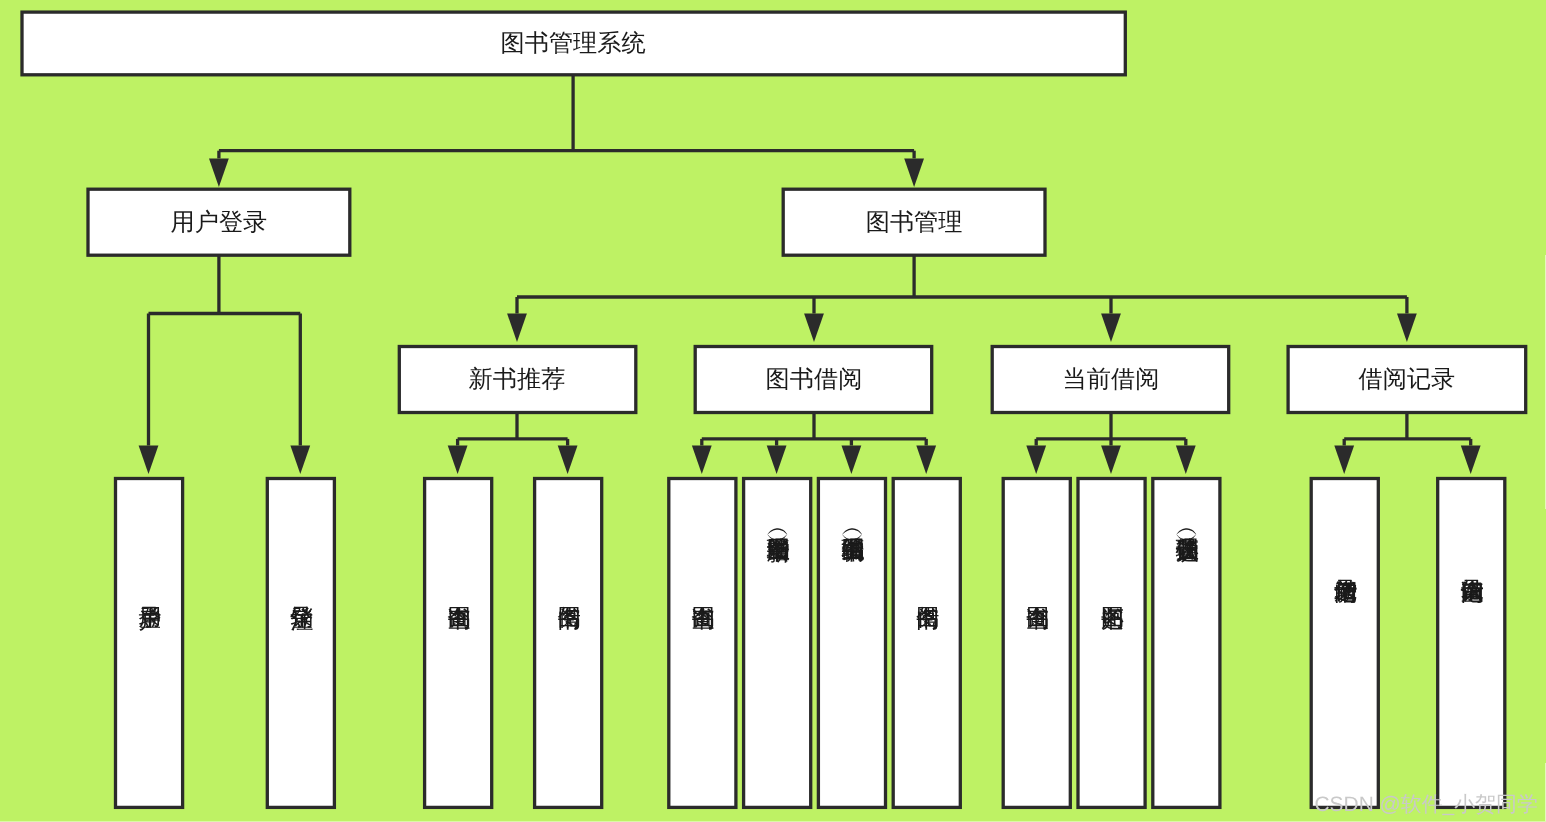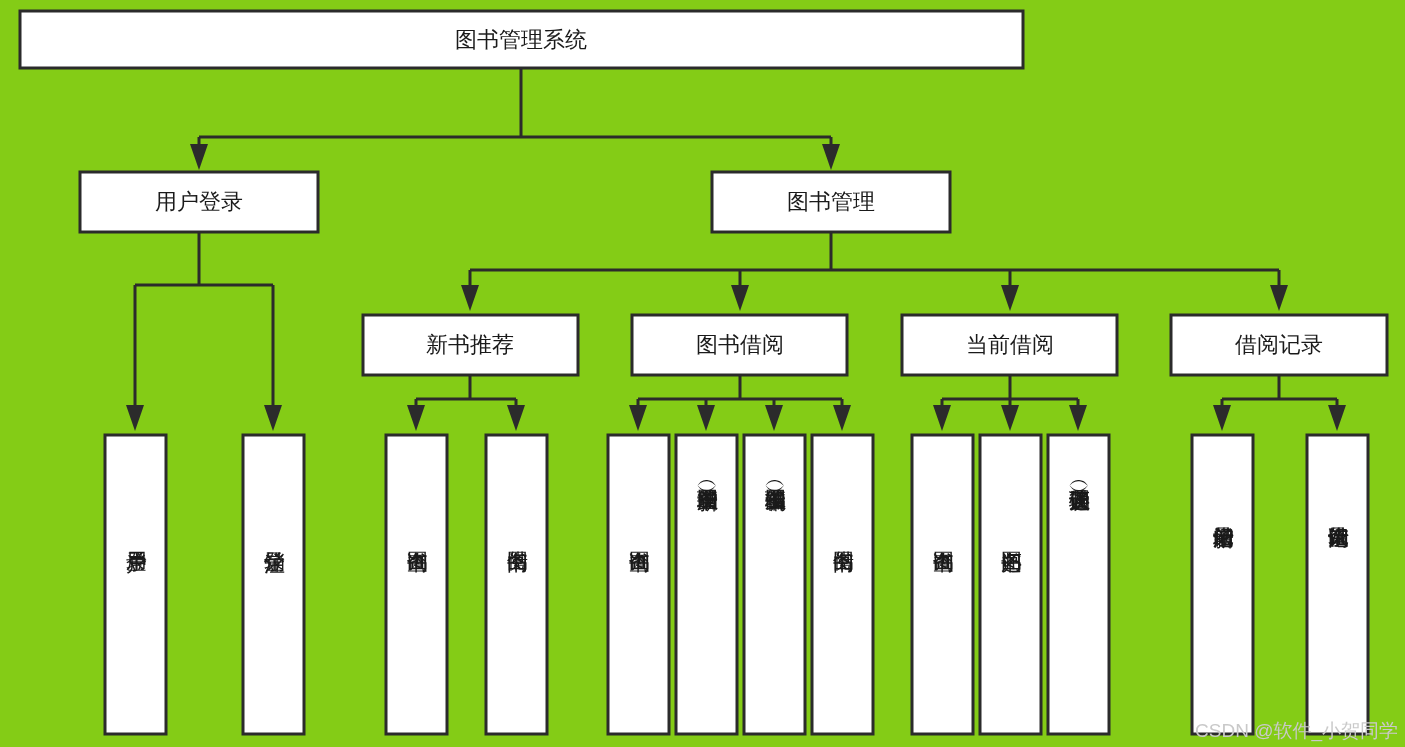--- a/index.html
+++ b/index.html
@@ -10,21 +10,21 @@
   body {
     width: 1405px;
     height: 747px;
     overflow: hidden;
     font-family: "Liberation Sans", "DejaVu Sans", sans-serif;
   }
   #diagram-root {
     position: relative;
     width: 1405px;
     height: 747px;
-    background: #84cc16;
+    background: #bef264;
   }
   svg#tree-svg {
     position: absolute;
     left: 0;
     top: 0;
     width: 1405px;
     height: 747px;
     display: block;
   }
   .node-rect {

